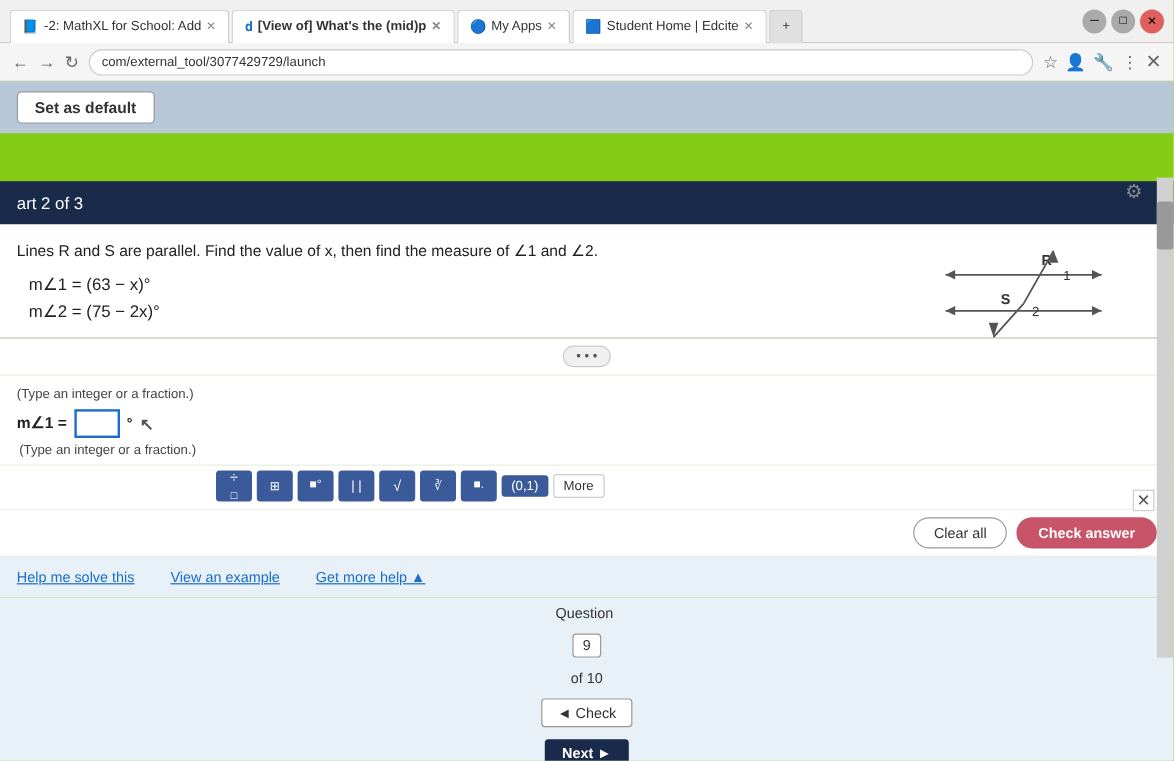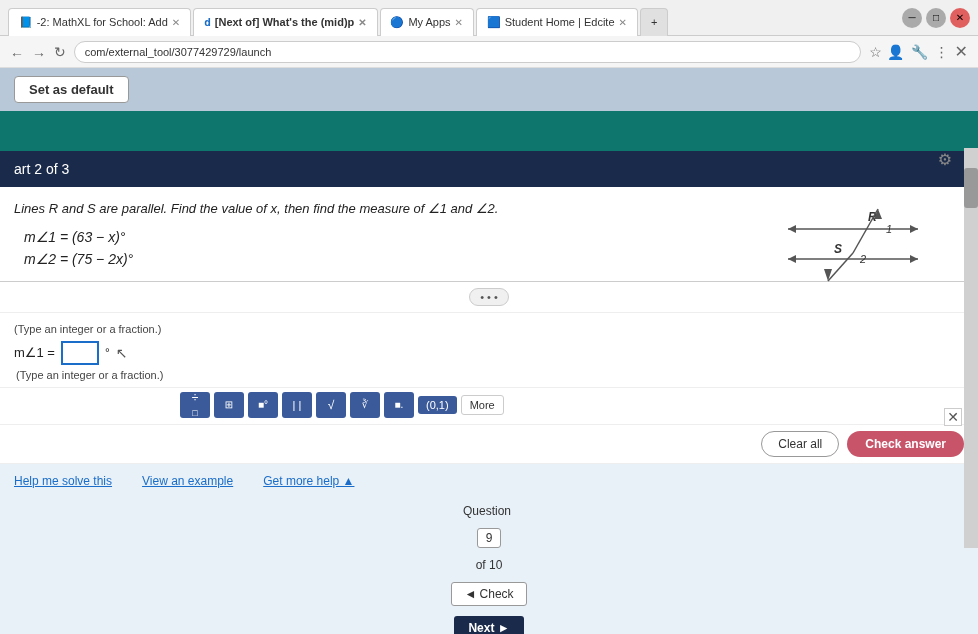--- a/index.html
+++ b/index.html
@@ -97,21 +97,21 @@
       font-size: 14px;
       color: #666;
       cursor: pointer;
     }
 
     
     .main-content {
       display: flex;
       flex-direction: column;
       height: calc(634px - 68px);
-      background: #0f766e;
+      background: #84cc16;
       position: relative;
     }
 
     
     .top-bar {
       background: #b8c8d8;
       padding: 8px 14px;
       display: flex;
       align-items: center;
     }
@@ -134,21 +134,20 @@
       font-size: 14px;
       margin-top: 40px;
     }
 
     
     .problem-area {
       background: white;
       padding: 14px 14px 10px 14px;
       position: relative;
       border-bottom: 1px solid #ccc;
-      font-style: italic;
     }
     .problem-text {
       font-size: 13px;
       color: #222;
       margin-bottom: 10px;
     }
     .equations {
       font-size: 13px;
       color: #222;
       margin-left: 10px;
@@ -194,20 +193,21 @@
     .answer-hint {
       font-size: 11px;
       color: #444;
       margin-bottom: 6px;
     }
     .answer-row {
       display: flex;
       align-items: center;
       gap: 6px;
       margin-bottom: 4px;
+      font-weight: bold;
     }
     .answer-label {
       font-size: 13px;
       color: #222;
     }
     .answer-box {
       width: 38px;
       height: 24px;
       border: 2px solid #1a6dc8;
       background: white;
@@ -434,21 +434,21 @@
 
 <div class="browser-bar">
   <div class="browser-tabs">
     <div class="tab">
       <span>📘</span>
       <span>-2: MathXL for School: Add</span>
       <span class="tab-close">✕</span>
     </div>
     <div class="tab active">
       <span style="font-family:monospace;font-weight:bold;color:#1a6dc8;">d</span>
-      <span>[Next of] What's the (mid)p</span>
+      <span>[View of] What's the (mid)p</span>
       <span class="tab-close">✕</span>
     </div>
     <div class="tab">
       <span>🔵</span>
       <span>My Apps</span>
       <span class="tab-close">✕</span>
     </div>
     <div class="tab">
       <span>🟦</span>
       <span>Student Home | Edcite</span>

